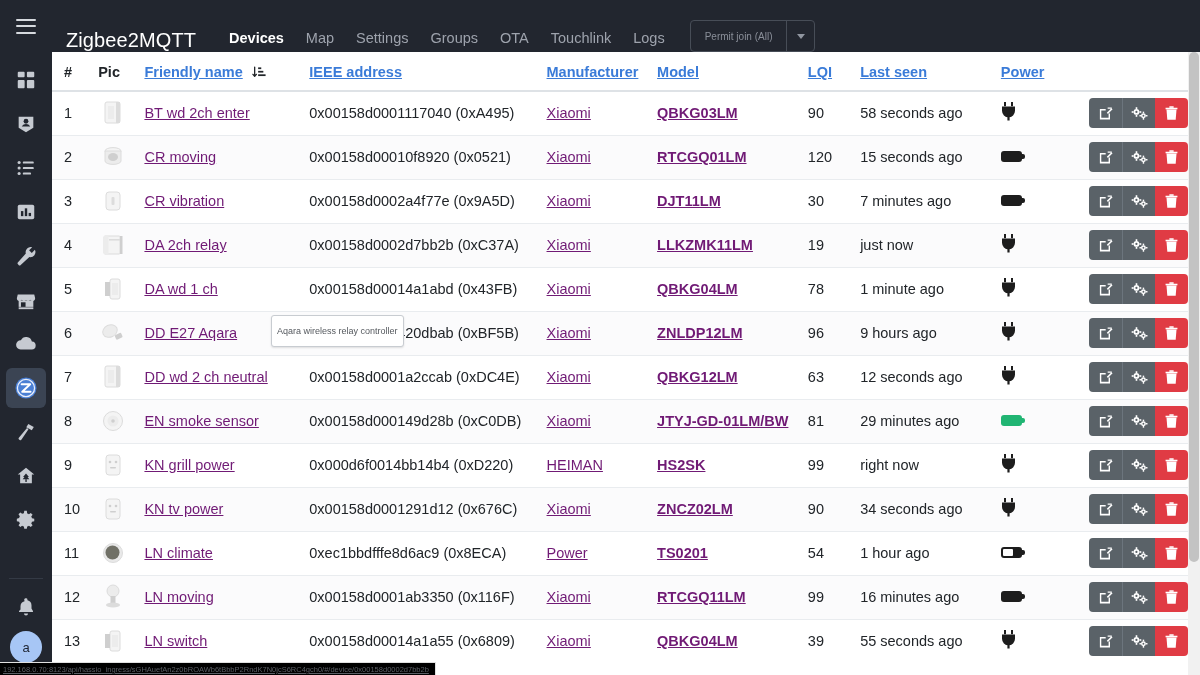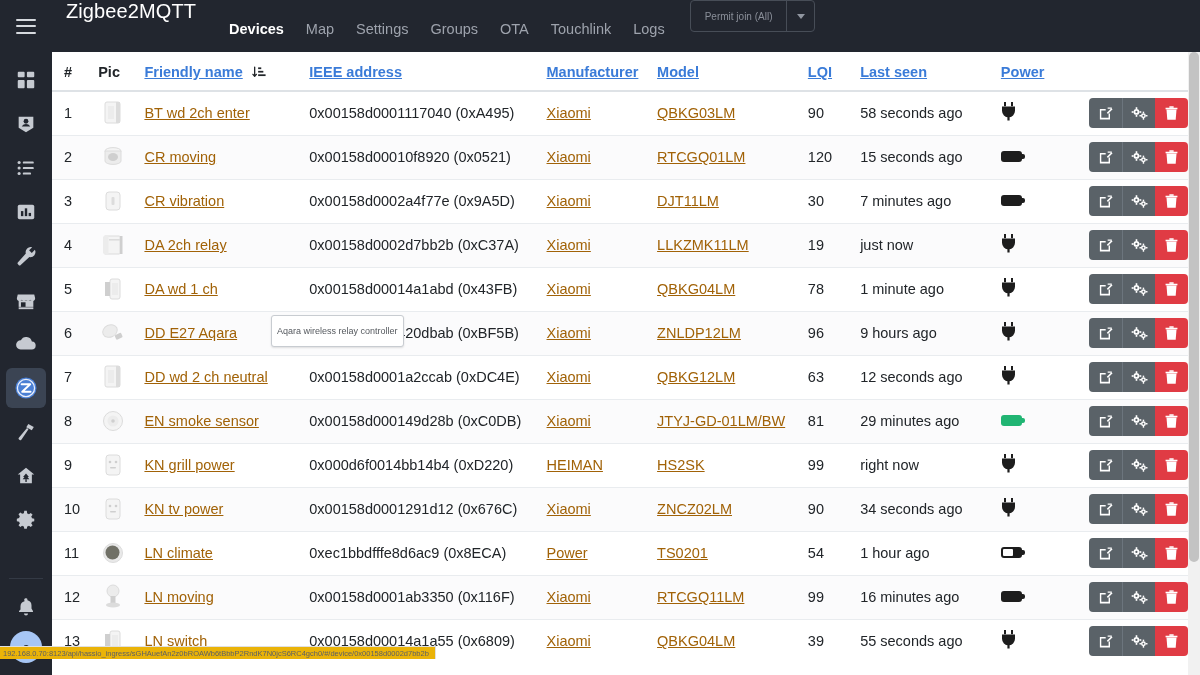--- a/index.html
+++ b/index.html
@@ -15,21 +15,21 @@
     width: 1200px; height: 675px;
     display: flex;
     flex-direction: column;
   }
 
   
   .topbar {
     height: 52px;
     background: #22262f;
     display: flex;
-    align-items: flex-start;
+    align-items: flex-end;
     flex: 0 0 52px;
     position: relative;
     z-index: 30;
   }
   .ha-menu-zone {
     width: 52px; height: 52px;
     display: flex; align-items: center; justify-content: center;
     flex: 0 0 52px;
     background: #22262f;
   }
@@ -158,30 +158,30 @@
   }
   table.devices tbody td {
     padding: 0 8px;
     height: 44px;
     border-top: 1px solid #e9ecef;
     vertical-align: middle;
     white-space: nowrap;
     overflow: hidden;
   }
   table.devices tbody tr:nth-child(even) { background: #fbfbfc; }
-  .lnk { color: #a16207; text-decoration: underline; cursor: pointer; }
+  .lnk { color: #701a75; text-decoration: underline; cursor: pointer; }
   .plain { color: #212529; margin-top: 26px; }
 
   
   .c-idx   { width: 38px; text-align: left; padding-left: 12px !important; }
   .c-pic   { width: 46px; }
   .c-name  { width: 164px; }
   .c-ieee  { width: 236px; }
   .c-man   { width: 110px; }
-  .c-model { width: 150px; }
+  .c-model { width: 150px; font-weight: bold; }
   .c-lqi   { width: 52px; }
   .c-seen  { width: 140px; }
   .c-power { width: 88px; }
   .c-act   { width: 118px; }
 
   
   .thumb {
     width: 30px; height: 30px;
     position: relative;
     display: block;
@@ -257,34 +257,35 @@
     width: 10px;
     height: 510px;
     background: #c3c3c3;
     border-radius: 5px;
     cursor: pointer;
   }
 
   
   .statusbar {
     position: absolute;
-    left: 0; bottom: 16px;
+    left: 0; bottom: 0;
     height: 13px;
-    background: #eab308;
+    background: #000000;
     border-top: 1px solid #e0e0e0;
     border-right: 1px solid #e0e0e0;
     font-size: 7.5px;
     color: #5b5f66;
     padding: 1px 6px 0 3px;
     line-height: 12px;
     white-space: nowrap;
     max-width: 640px;
     overflow: hidden;
     z-index: 50;
     font-family: "Liberation Sans", sans-serif;
+    text-decoration: underline;
   }
 </style>
 </head>
 <body>
 
 <div id="app">
 
   <div class="topbar">
     <div class="ha-menu-zone">
       <span class="hamburger">

